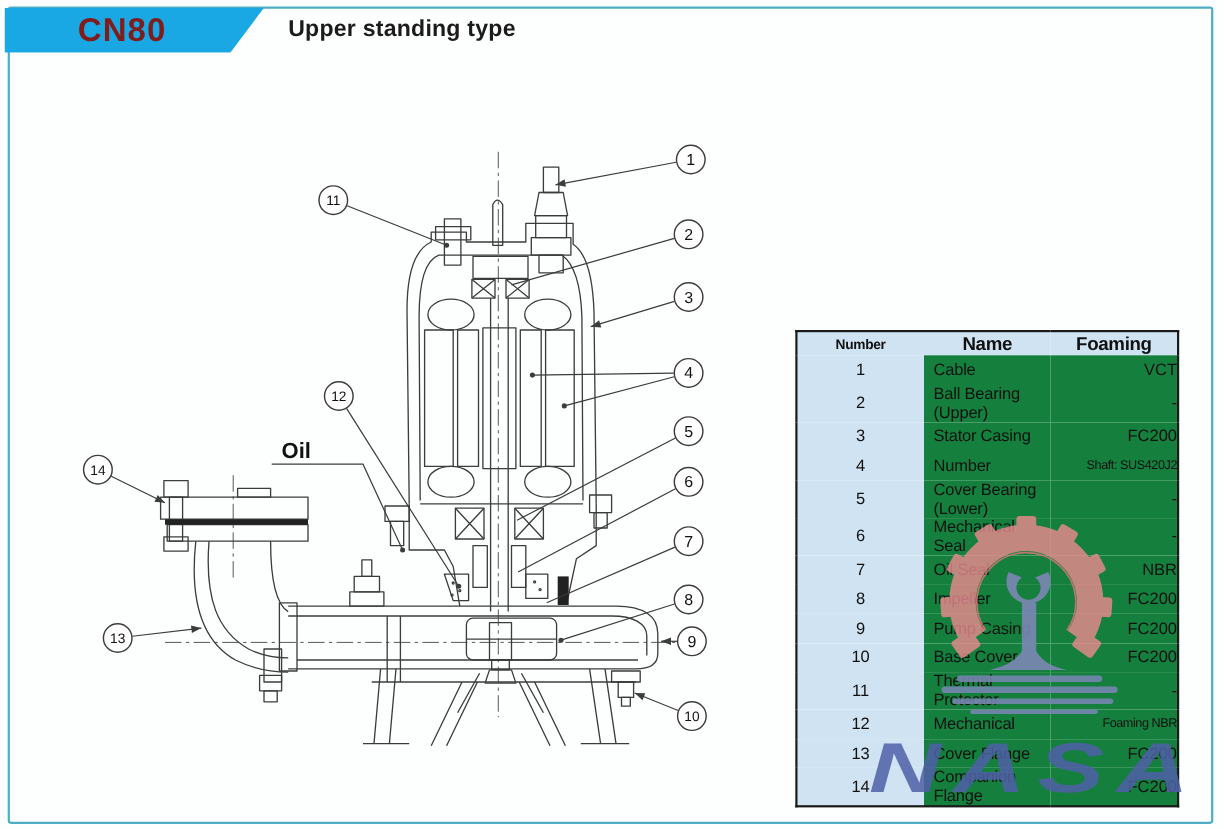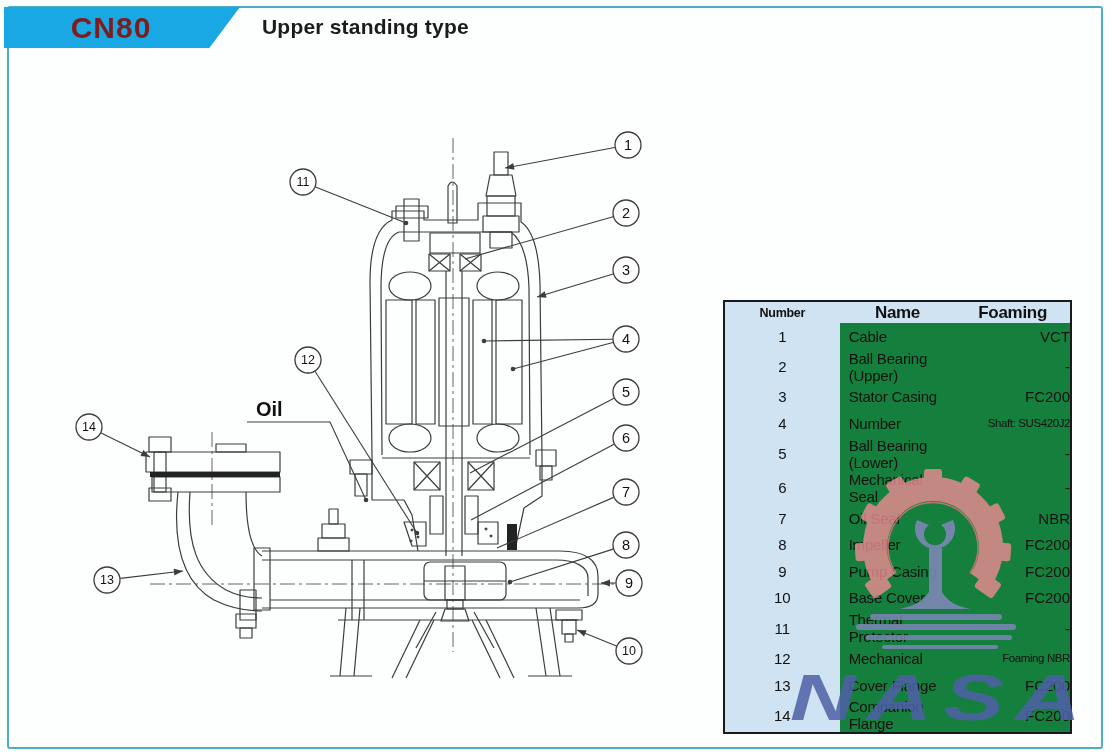--- a/index.html
+++ b/index.html
@@ -287,21 +287,21 @@
           <td class="name">Stator Casing</td>
           <td class="mat">FC200</td>
         </tr>
         <tr>
           <td class="num">4</td>
           <td class="name">Number</td>
           <td class="mat small">Shaft: SUS420J2</td>
         </tr>
         <tr>
           <td class="num">5</td>
-          <td class="name">Ball Bearing (Lower)</td>
+          <td class="name">Cover Bearing (Lower)</td>
           <td class="mat">-</td>
         </tr>
         <tr>
           <td class="num">6</td>
           <td class="name">Mechanical Seal</td>
           <td class="mat">-</td>
         </tr>
         <tr>
           <td class="num">7</td>
           <td class="name">Oil Seal</td>

